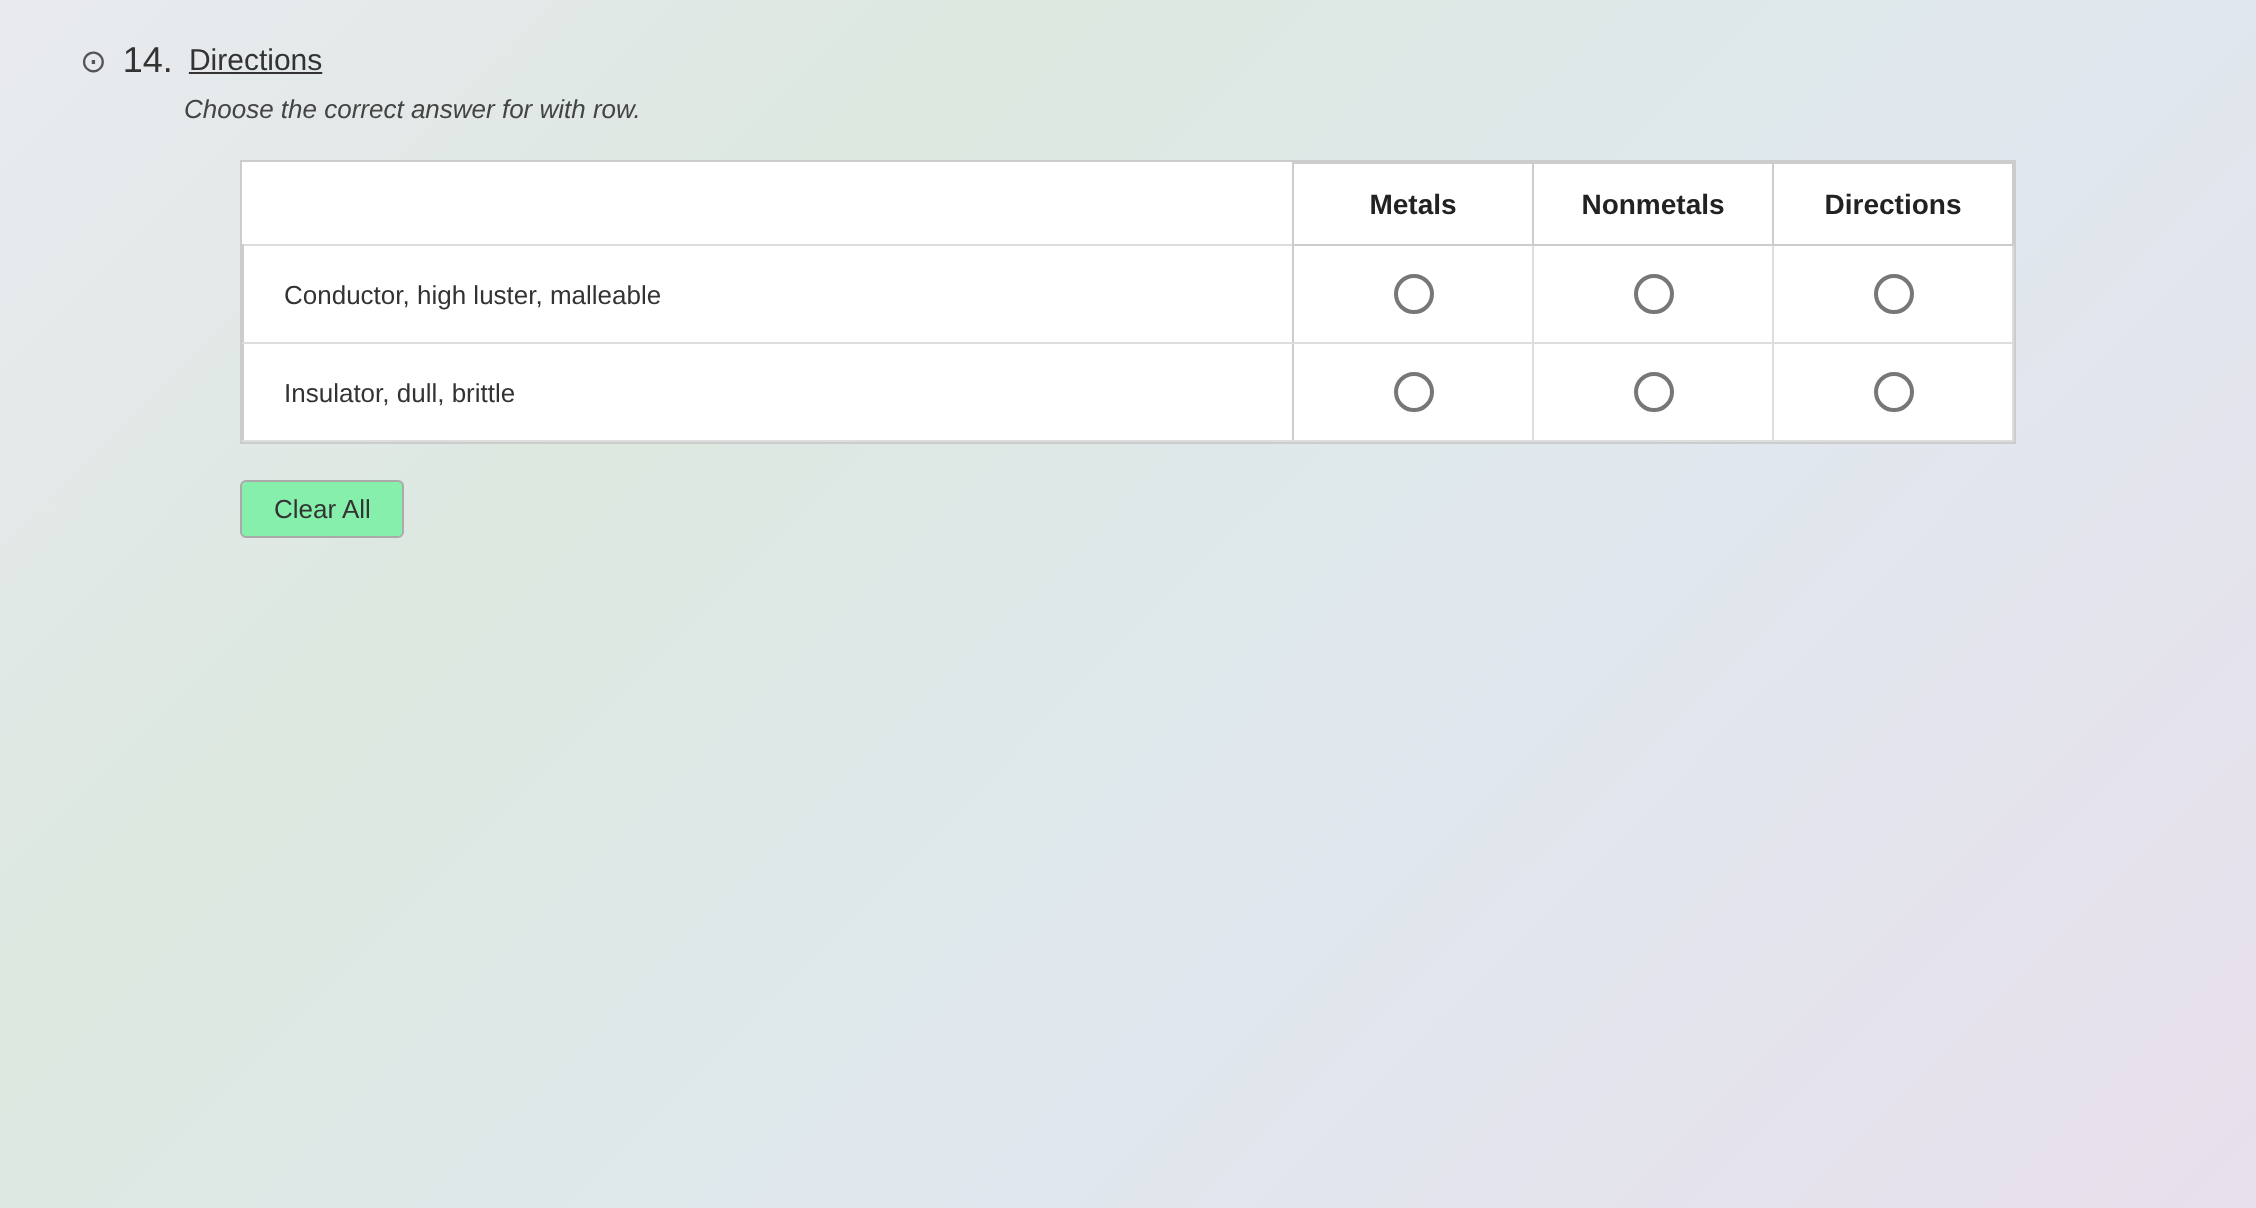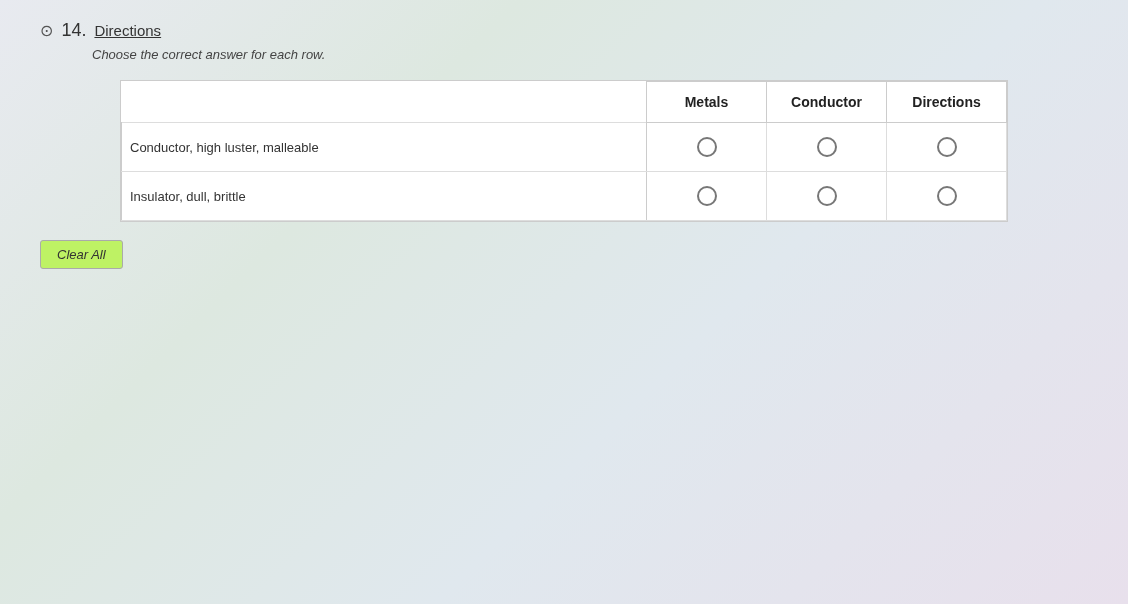--- a/index.html
+++ b/index.html
@@ -80,21 +80,21 @@
       background: white;
       border: none;
       width: auto;
     }
 
     tbody tr {
       border-bottom: 1px solid #ddd;
     }
 
     tbody td {
-      padding: 14px 8px;
+      padding: 14px 20px;
       font-size: 13px;
       color: #333;
       border: 1px solid #ddd;
     }
 
     tbody td:first-child {
       border-left: 1px solid #ccc;
       border-right: 1px solid #ccc;
     }
 
@@ -110,50 +110,50 @@
       border-radius: 50%;
       border: 2px solid #777;
       display: inline-block;
       background: transparent;
       cursor: pointer;
       vertical-align: middle;
     }
 
     .clear-all-btn {
       margin-top: 18px;
+      margin-left: 80px;
       padding: 6px 16px;
       font-size: 13px;
       color: #333;
-      background: #bef264;
+      background: #86efac;
       border: 1px solid #aaa;
       border-radius: 3px;
       cursor: pointer;
-      font-style: italic;
     }
   </style>
 </head>
 <body>
 
 <div class="page-container">
 
   <div class="question-header">
     <span class="question-icon">⊙</span>
     <span class="question-number">14.</span>
     <span class="question-directions-link">Directions</span>
   </div>
 
-  <div class="question-subtitle">Choose the correct answer for each row.</div>
+  <div class="question-subtitle">Choose the correct answer for with row.</div>
 
   <div class="table-wrapper">
     <table>
       <thead>
         <tr>
           <th></th>
           <th>Metals</th>
-          <th>Conductor</th>
+          <th>Nonmetals</th>
           <th>Directions</th>
         </tr>
       </thead>
       <tbody id="table-body">
       <tr>
             <td>Conductor, high luster, malleable</td>
             <td class="radio-cell"><span class="radio-btn" role="radio" tabindex="0"></span></td>
             <td class="radio-cell"><span class="radio-btn" role="radio" tabindex="0"></span></td>
             <td class="radio-cell"><span class="radio-btn" role="radio" tabindex="0"></span></td>
           </tr>

